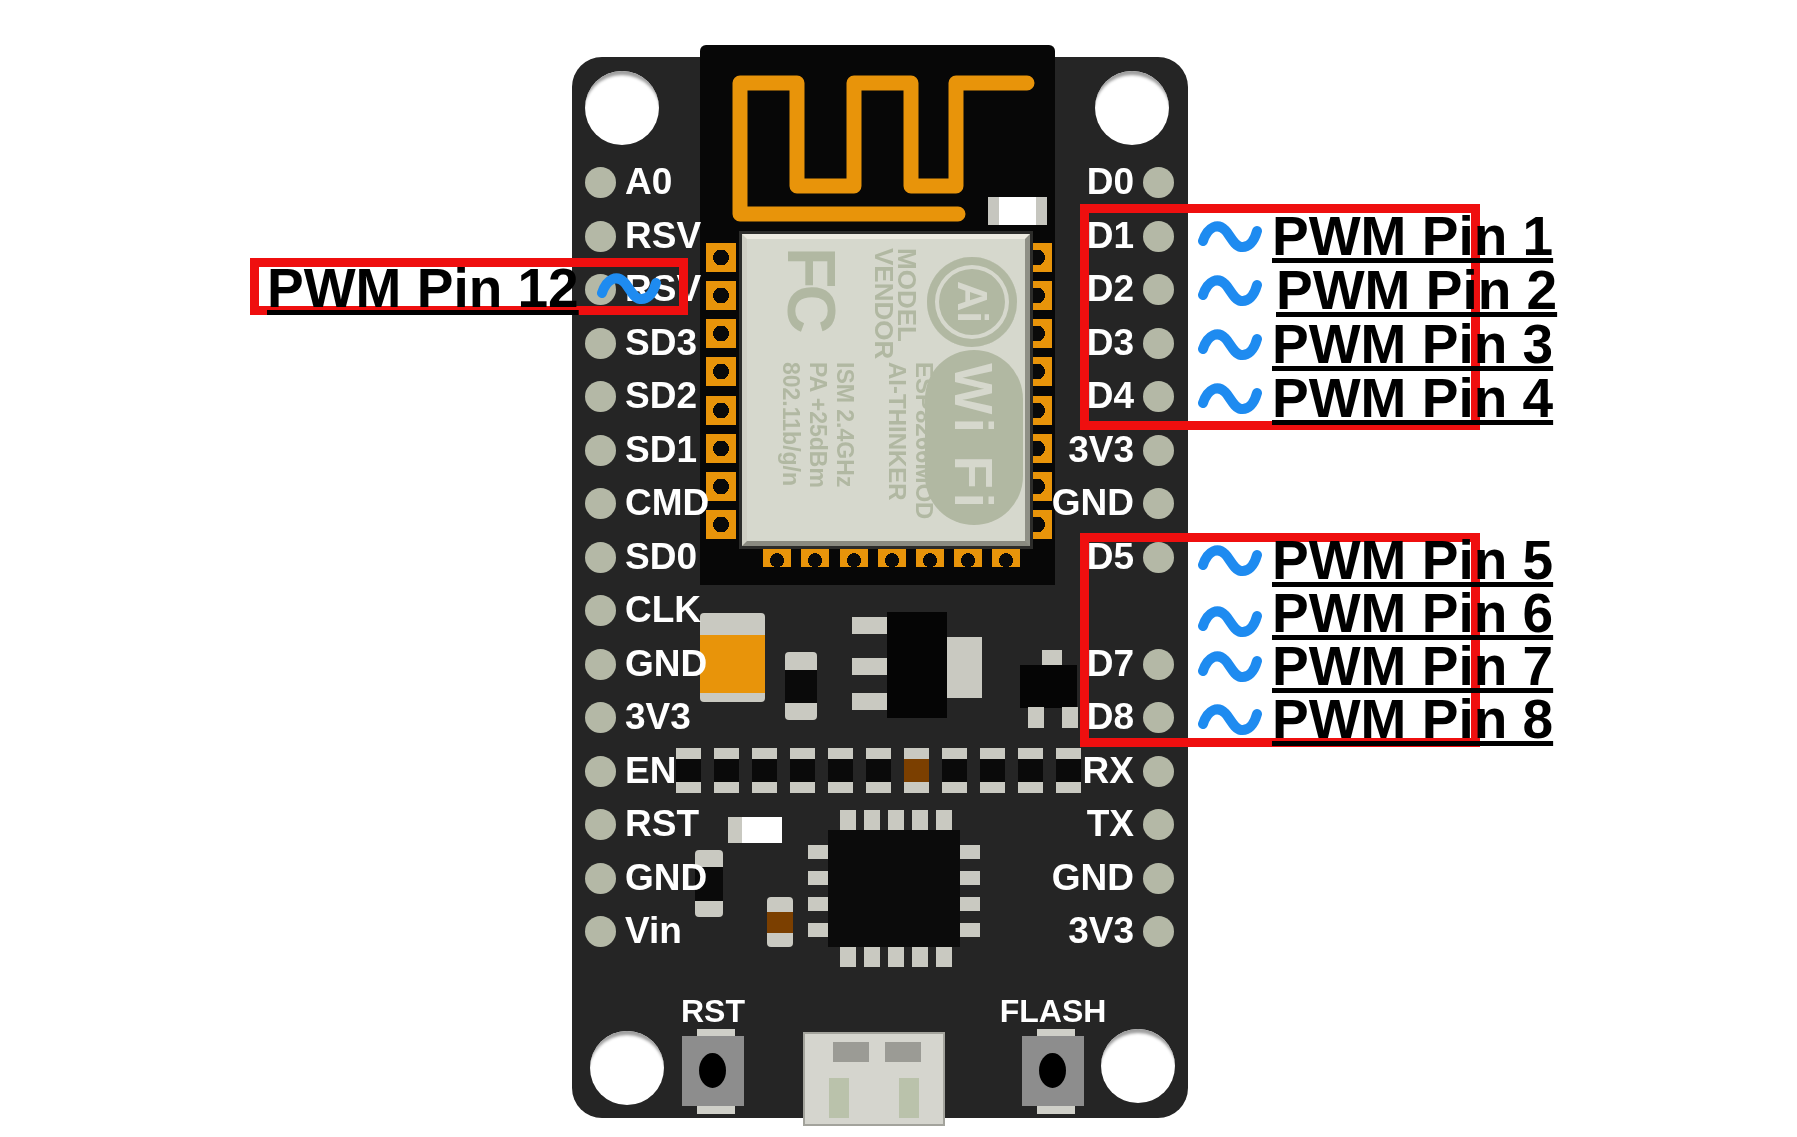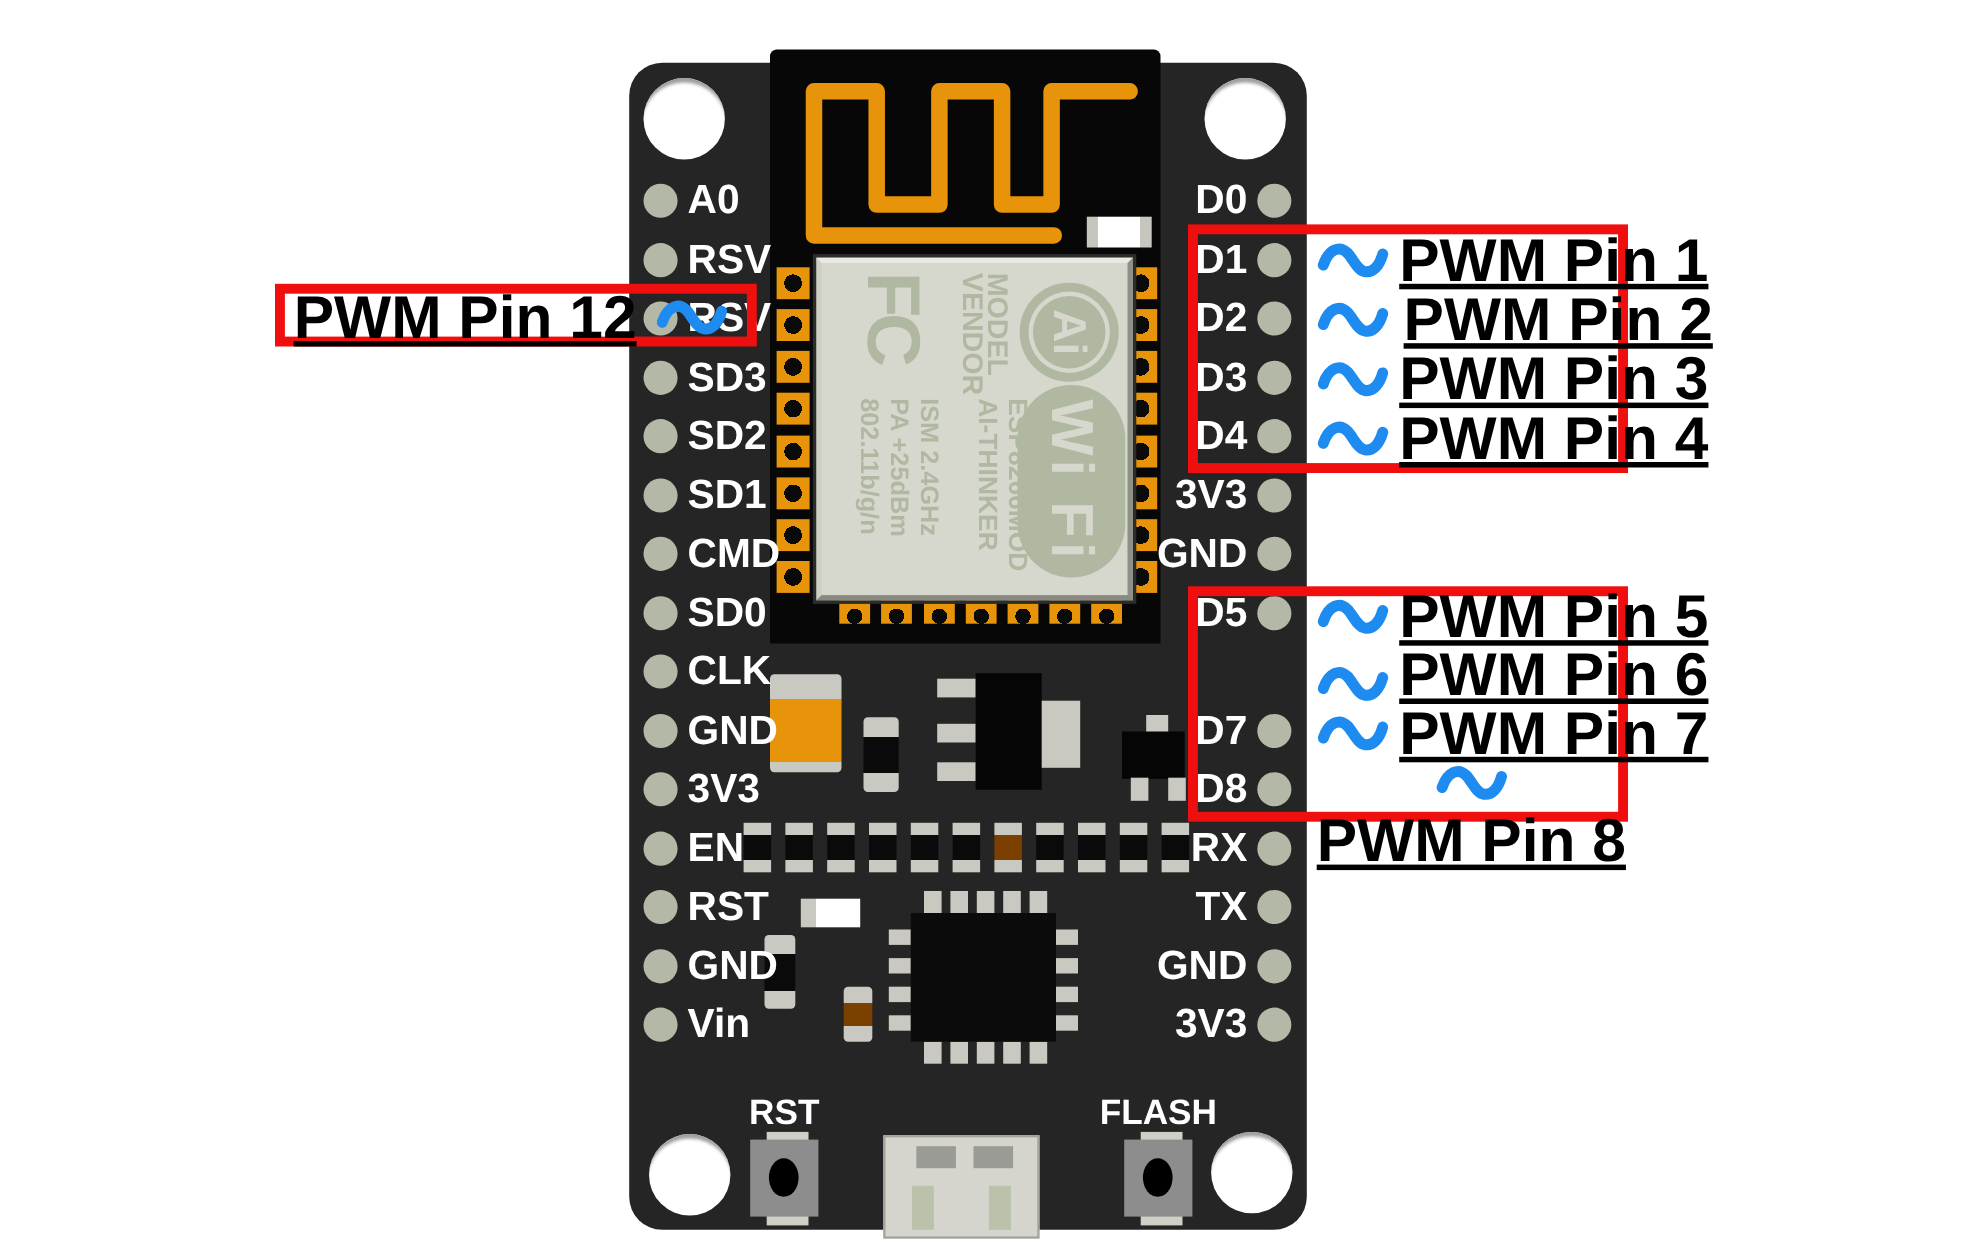--- a/index.html
+++ b/index.html
@@ -332,20 +332,20 @@
         <path d="M5 23 C 10 8, 20 5, 27 12 C 32 17, 36 28, 43 29 C 50 30, 56 24, 59 13" fill="none" stroke="#1e8bf0" stroke-width="10" stroke-linecap="round"></path>
       </svg>
     <span class="annlabel">PWM Pin 6</span>
   </div>
   <div class="annrow" style="left:1197px;top:640px;">
     <svg class="sine" width="66" height="36" viewBox="0 0 64 36">
         <path d="M5 23 C 10 8, 20 5, 27 12 C 32 17, 36 28, 43 29 C 50 30, 56 24, 59 13" fill="none" stroke="#1e8bf0" stroke-width="10" stroke-linecap="round"></path>
       </svg>
     <span class="annlabel">PWM Pin 7</span>
   </div>
-  <div class="annrow" style="left:1197px;top:693px;flex-direction:column;">
+  <div class="annrow" style="left:1197px;top:693px;">
     <svg class="sine" width="66" height="36" viewBox="0 0 64 36">
         <path d="M5 23 C 10 8, 20 5, 27 12 C 32 17, 36 28, 43 29 C 50 30, 56 24, 59 13" fill="none" stroke="#1e8bf0" stroke-width="10" stroke-linecap="round"></path>
       </svg>
     <span class="annlabel">PWM Pin 8</span>
   </div>
 
 </div>
 
 </body></html>

